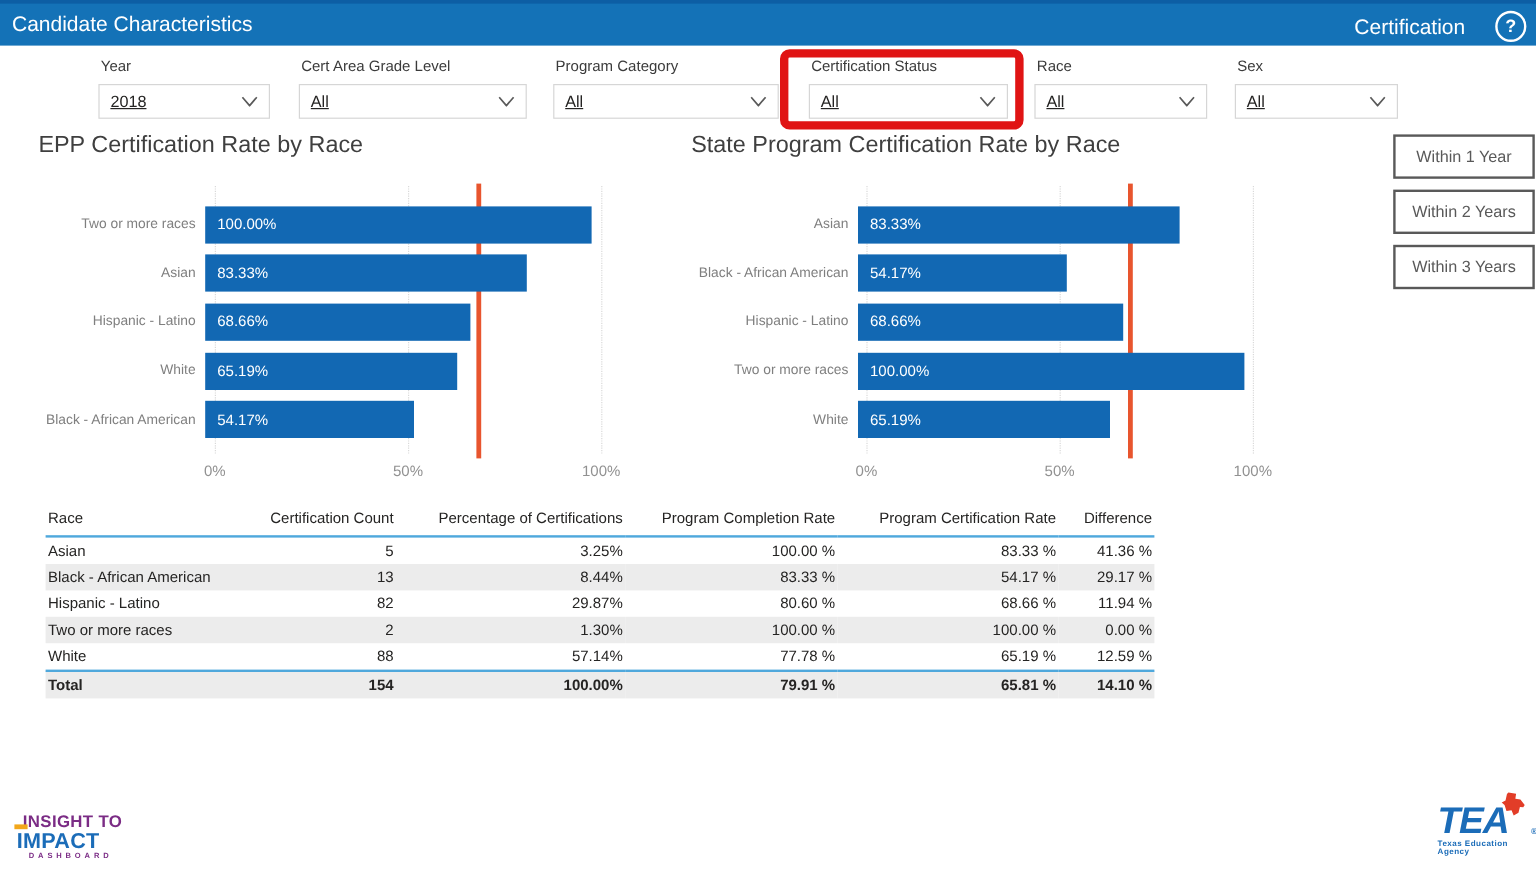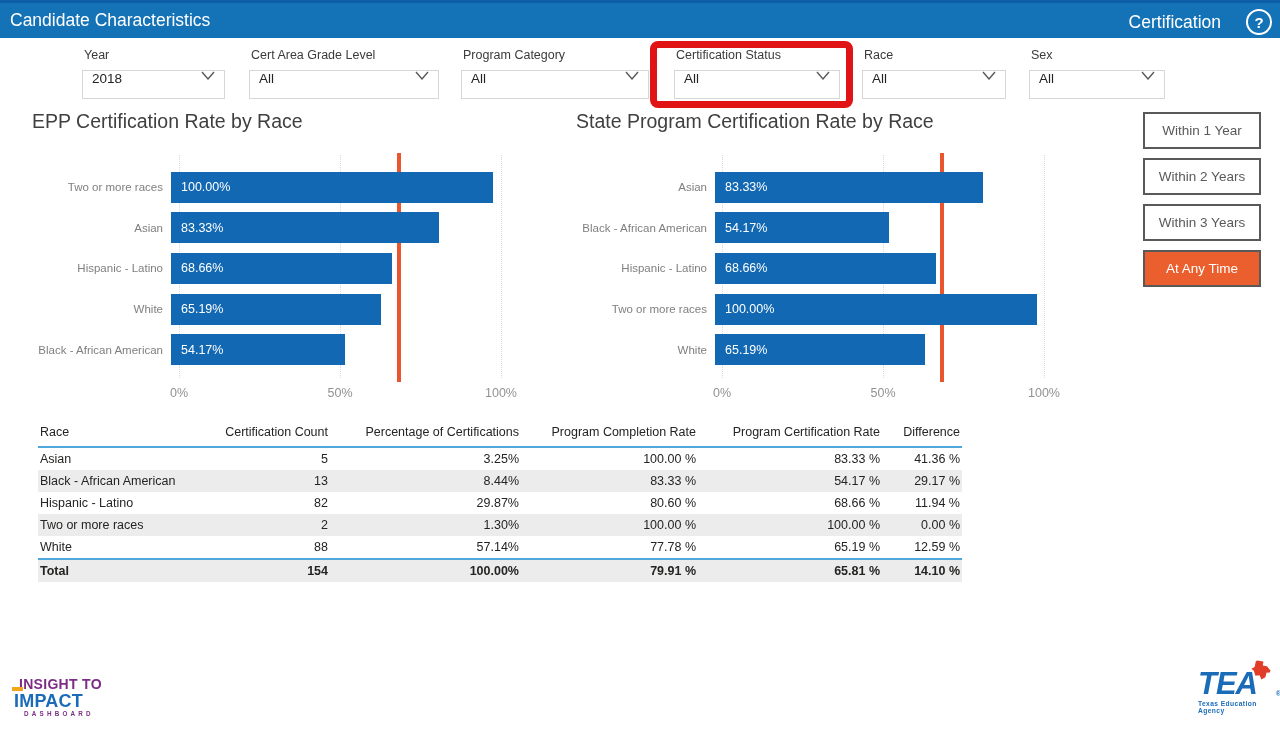--- a/index.html
+++ b/index.html
@@ -27,21 +27,21 @@
   #filters { position:absolute; top:38px; left:0; width:1280px; height:70px; }
   .filter { position:absolute; top:0; }
   .filter:nth-of-type(1){ left:82px;  width:143px; }
   .filter:nth-of-type(2){ left:249px; width:190px; }
   .filter:nth-of-type(3){ left:461px; width:188px; }
   .filter:nth-of-type(4){ left:674px; width:166px; }
   .filter:nth-of-type(5){ left:862px; width:144px; }
   .filter:nth-of-type(6){ left:1029px;width:136px; }
   .filter-label { margin:10px 0 8px 2px; font-size:12.5px; color:#3b3b3b; }
   .dropdown { height:29px; background:#fff; border:1px solid #D6D6D6;
-    display:flex; padding:0 9px; cursor:pointer; }
+    display:flex; align-items:center; padding:0 9px; cursor:pointer;text-decoration:underline; }
   .dropdown-value { flex:1; font-size:13.5px; color:#252423; }
   .chev { width:14px; height:9px; flex:0 0 auto; }
   .highlight-box { position:absolute; left:650px; top:41px; width:203px; height:67px;
     border:7px solid var(--hl-red); border-radius:8px; pointer-events:none; }
 
   
   .chart { position:absolute; top:110px; width:545px; }
   #chart-0 { left:32px; }
   #chart-1 { left:576px; }
   .chart-title { font-size:19.5px; color:#3F3F3F; height:28px; }
@@ -60,21 +60,21 @@
   .bar-value { padding-left:10px; color:#fff; font-size:12.5px; white-space:nowrap; }
   .axis { position:absolute; top:231px; width:322px; height:18px; }
   #chart-0 .axis { left:147px; }
   #chart-1 .axis { left:146px; }
   .axis-tick { position:absolute; transform:translateX(-50%); font-size:12.5px; color:#919191; }
 
   
   #time-buttons { position:absolute; left:1143px; top:112px; width:131px; }
   .time-btn { width:118px; height:37px; border:2px solid #595959; background:#fff;
     color:#595959; font-size:13.5px; display:flex; align-items:center; justify-content:center;
-    margin-bottom:9px; cursor:pointer; font-family:inherit; }
+    margin-bottom:9px; cursor:pointer; font-family:inherit;margin-left:18px; }
   .time-btn.active { background:var(--btn-orange); color:#fff; }
 
   
   #data-table { position:absolute; left:38px; top:417px; width:924px;
     border-collapse:collapse; table-layout:fixed; font-size:12.5px; color:#252423; }
   #data-table th { font-weight:normal; text-align:right; padding:8px 2px 7px;
     border-bottom:2px solid var(--tbl-blue); }
   #data-table th:first-child { text-align:left; }
   #data-table td { text-align:right; padding:4px 2px; }
   #data-table td:first-child { text-align:left; }
@@ -277,21 +277,20 @@
         <span class="axis-tick" style="left: 50%;">50%</span>
         <span class="axis-tick" style="left: 100%;">100%</span>
       </div>
     </div>
   </div>
 
 <div id="time-buttons">
     <button class="time-btn">Within 1 Year</button>
     <button class="time-btn">Within 2 Years</button>
     <button class="time-btn">Within 3 Years</button>
-    <button class="time-btn active">At Any Time</button>
   </div>
 
 <table id="data-table">
   <colgroup>
     <col style="width:172px">
       <col style="width:120px">
       <col style="width:191px">
     <col style="width:177px">
       <col style="width:184px">
       <col style="width:80px">

